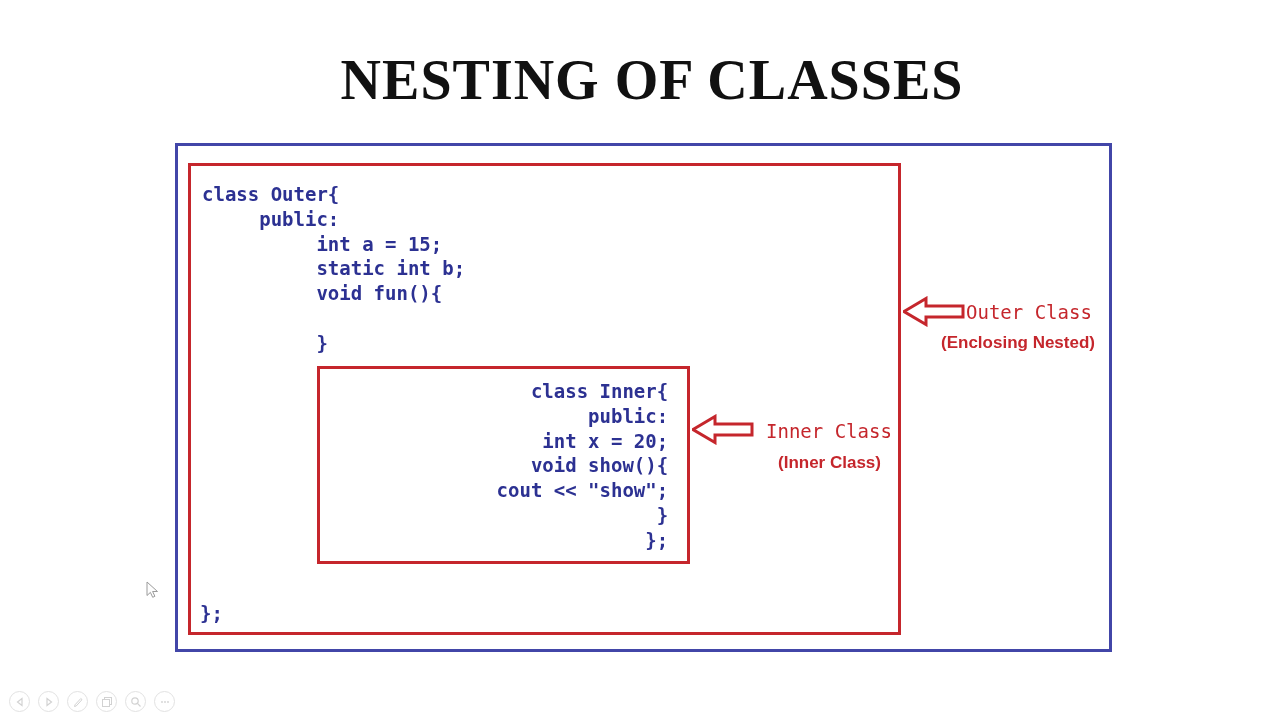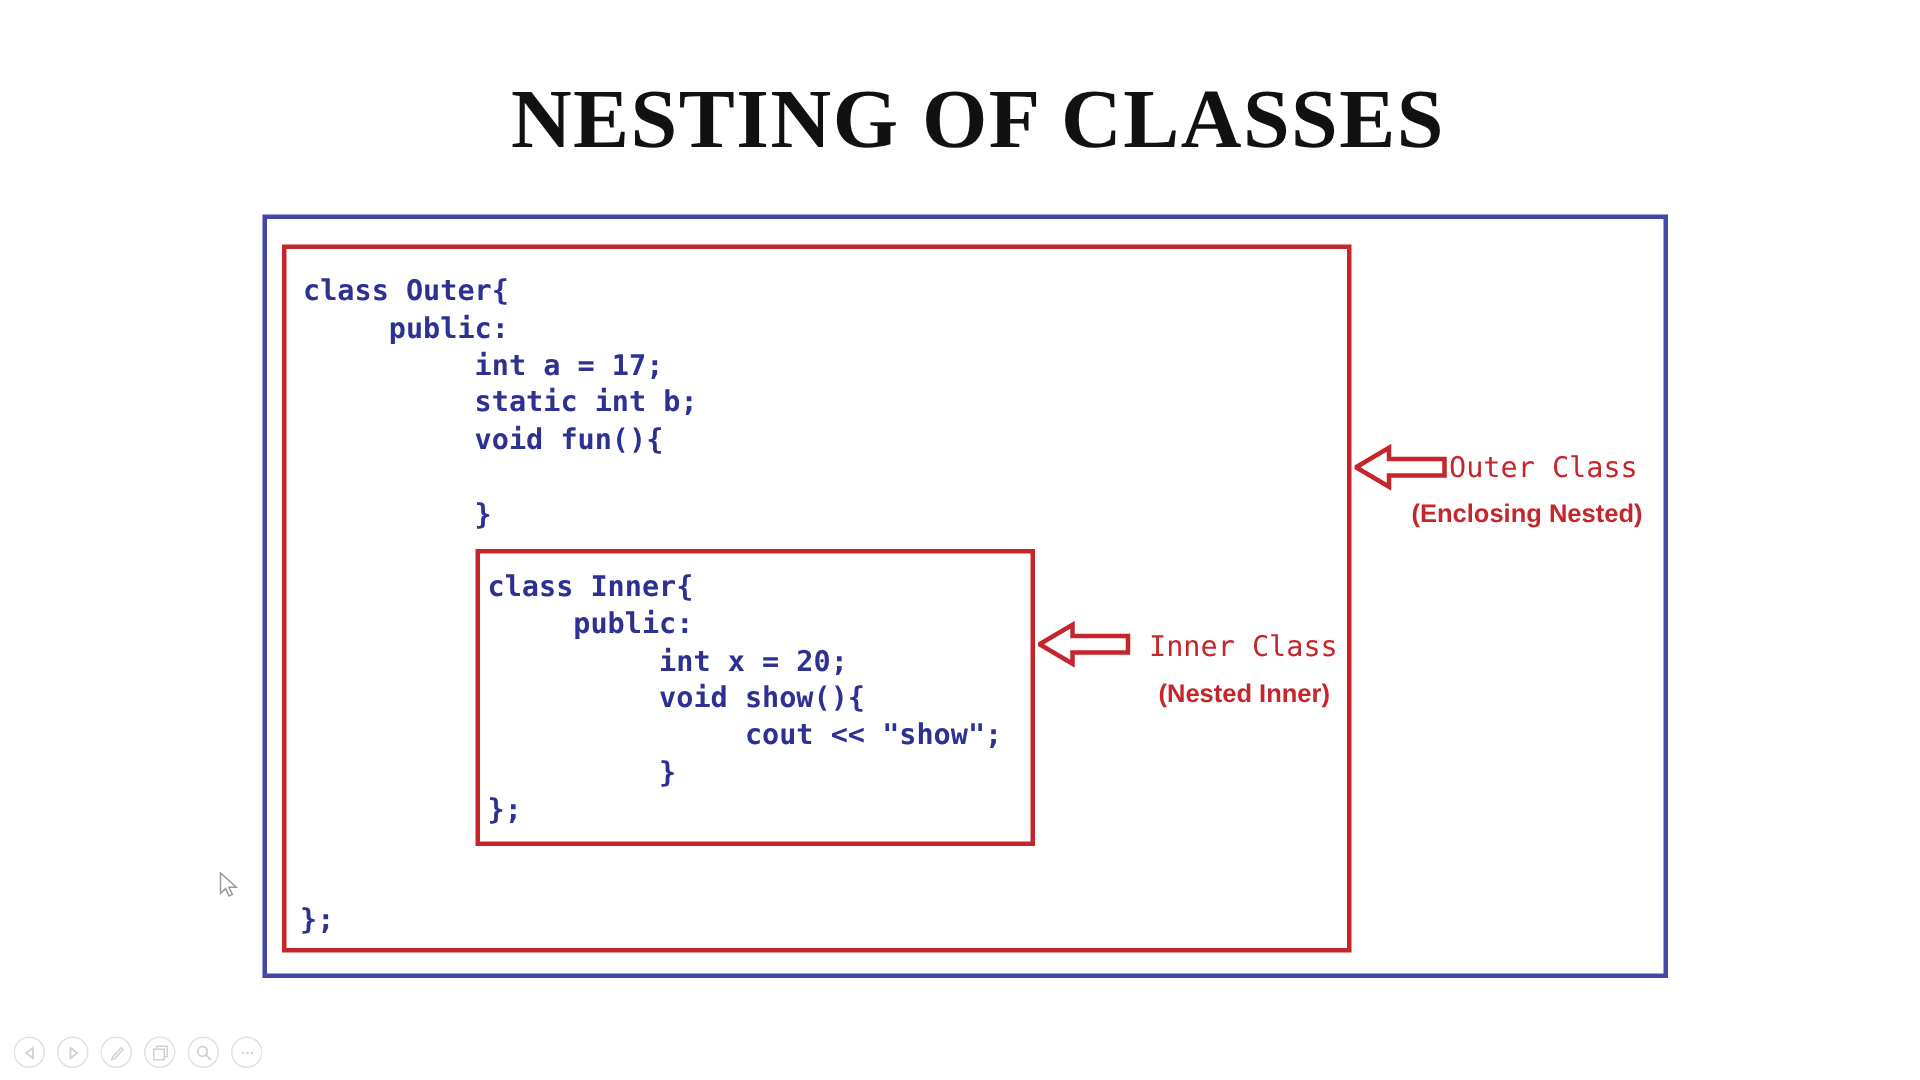--- a/index.html
+++ b/index.html
@@ -26,21 +26,21 @@
     left:317px;top:366px;width:367px;height:192px;
     border:3px solid #c5262c;
   }
   .code{
     position:absolute;margin:0;
     font-family:"DejaVu Sans Mono","Liberation Mono",monospace;
     font-weight:700;font-size:19px;line-height:24.8px;
     color:#2c3192;white-space:pre;
   }
   .code-outer{left:202px;top:182px;}
-  .code-inner{left:325px;top:379px;}
+  .code-inner{left:325px;top:379px;text-align:right;}
   .code-closing{left:200px;top:601px;}
   .arrow{position:absolute;}
   .arrow-outer{left:903px;top:296px;}
   .arrow-inner{left:692px;top:414px;}
   .class-label{
     position:absolute;
     font-family:"DejaVu Sans Mono","Liberation Mono",monospace;
     font-weight:400;font-size:19px;color:#c5262c;white-space:pre;
   }
   .label-outer{left:966px;top:301px;}
@@ -68,21 +68,21 @@
 
 <div class="stage">
 
   <h1 class="title">NESTING OF CLASSES</h1>
 
   <div class="box blue-box"></div>
 
   <div class="box red-outer-box"></div>
   <pre class="code code-outer">class Outer{
      public:
-          int a = 17;
+          int a = 15;
           static int b;
           void fun(){
 
           }</pre>
   <pre class="code code-closing">};</pre>
 
   <div class="box red-inner-box"></div>
   <pre class="code code-inner">class Inner{
      public:
           int x = 20;
@@ -94,21 +94,21 @@
   <svg class="arrow arrow-outer" width="62" height="31" viewBox="0 0 62 31">
     <polygon points="1,15.5 23,2.5 23,10 60,10 60,21 23,21 23,28.5" fill="#ffffff" stroke="#c5262c" stroke-width="3" stroke-linejoin="miter"></polygon>
   </svg>
   <div class="class-label label-outer">Outer Class</div>
   <div class="sub-label sub-outer">(Enclosing Nested)</div>
 
   <svg class="arrow arrow-inner" width="62" height="31" viewBox="0 0 62 31">
     <polygon points="1,15.5 23,2.5 23,10 60,10 60,21 23,21 23,28.5" fill="#ffffff" stroke="#c5262c" stroke-width="3" stroke-linejoin="miter"></polygon>
   </svg>
   <div class="class-label label-inner">Inner Class</div>
-  <div class="sub-label sub-inner">(Nested Inner)</div>
+  <div class="sub-label sub-inner">(Inner Class)</div>
 
   <svg class="cursor" width="13" height="18" viewBox="0 0 13 18">
     <path d="M1,1 L1,14.5 L4.4,11.4 L6.7,16.3 L8.9,15.3 L6.6,10.5 L11.5,10.5 Z" fill="#fdfdfd" stroke="#9b9b9b" stroke-width="1"></path>
   </svg>
 
   <div class="toolbar">
     <div class="tool">
       <svg width="12" height="12" viewBox="0 0 12 12">
         <polygon points="8,2.5 8,9.5 3.5,6" fill="none" stroke="#d2d2d2" stroke-width="1.2"></polygon>
       </svg>

